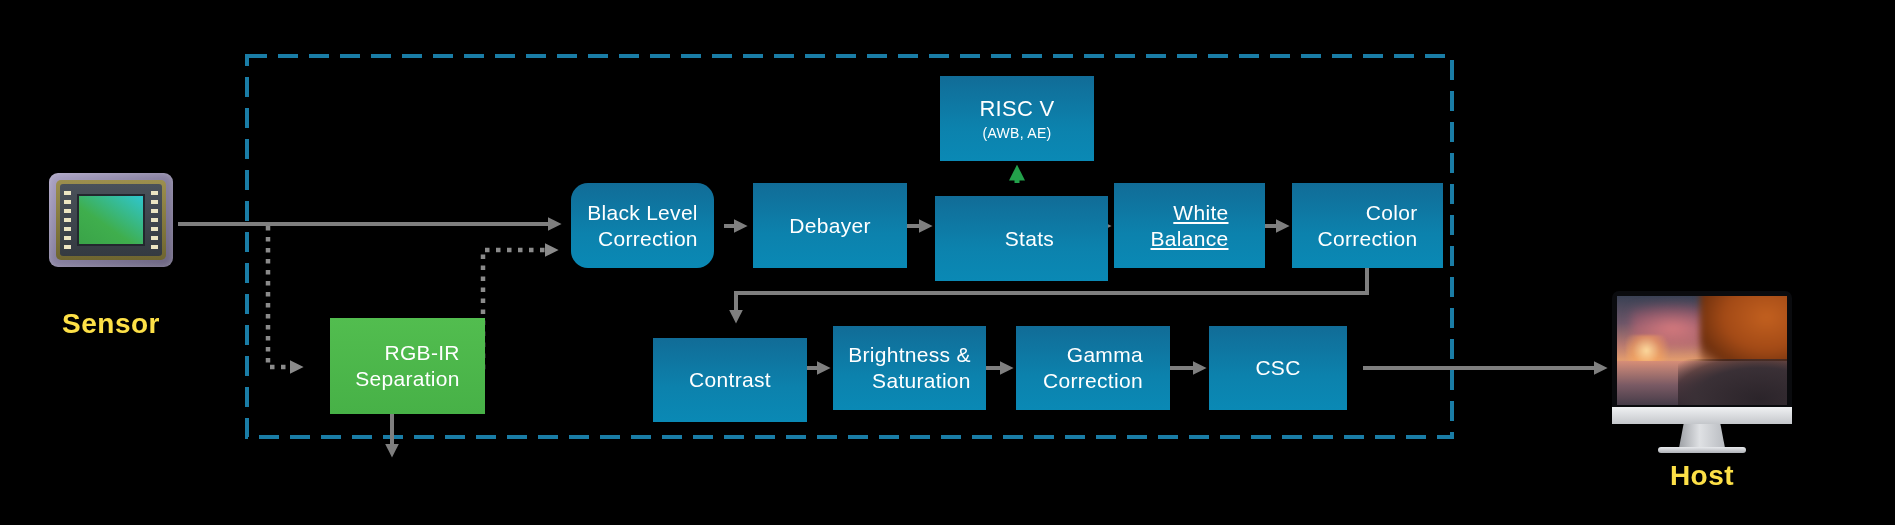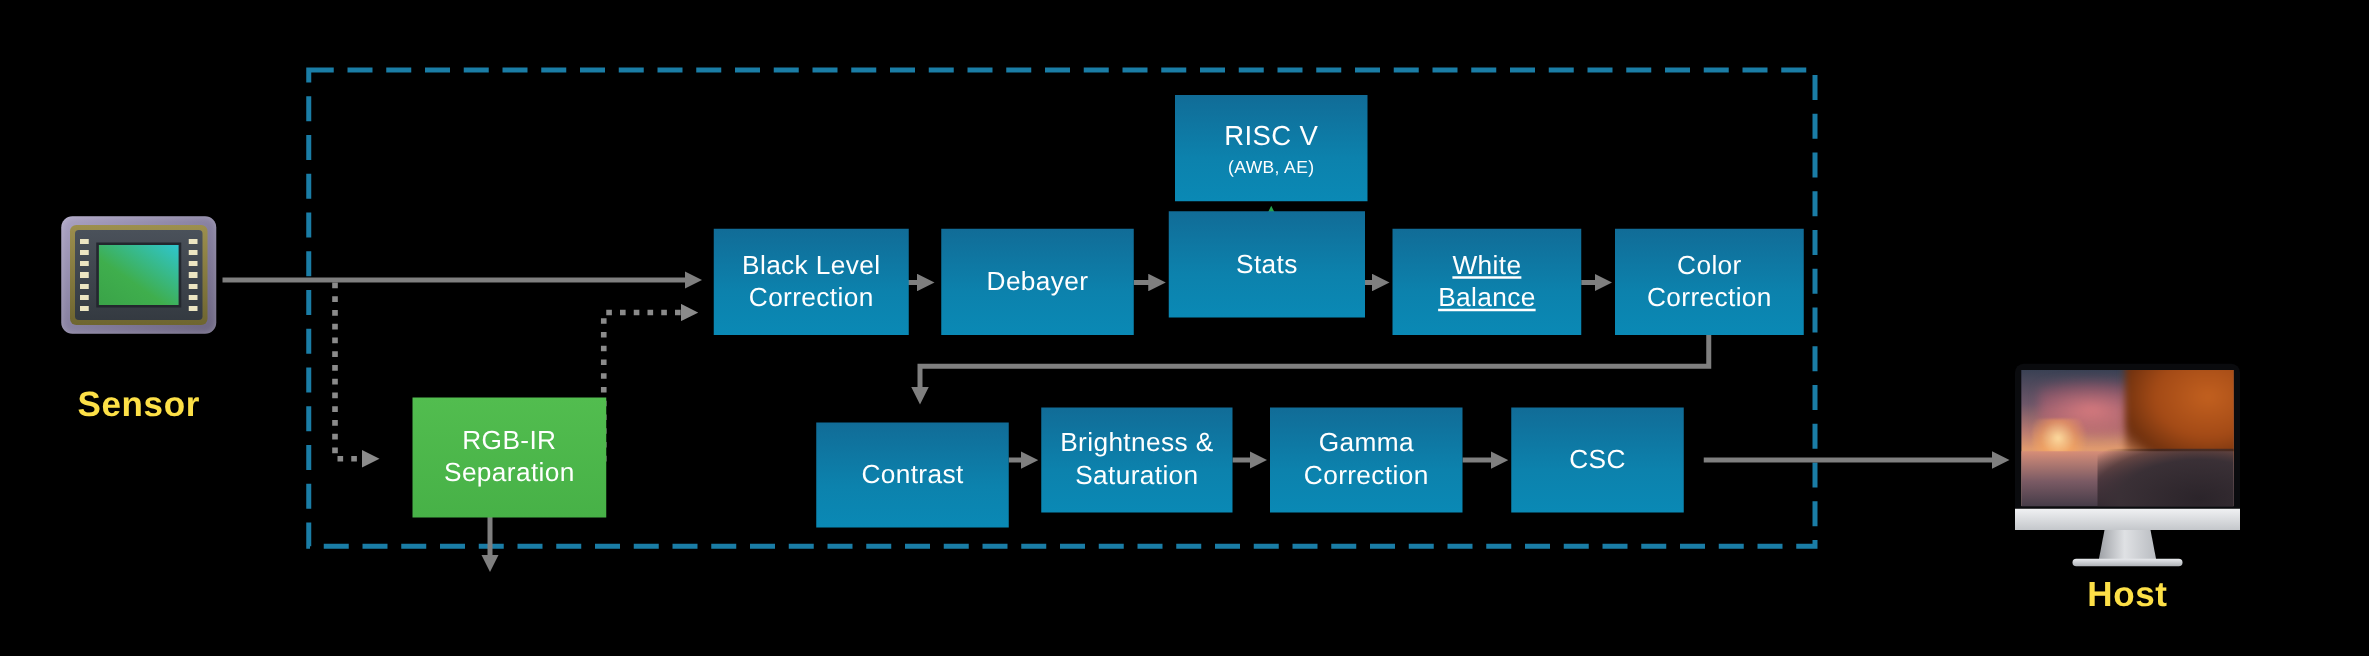--- a/index.html
+++ b/index.html
@@ -8,21 +8,21 @@
     font-family:"Liberation Sans", sans-serif;
   }
   #connectors{position:absolute;left:0;top:0;width:1895px;height:525px;}
   .solid{stroke:#7f7f7f;stroke-width:4;fill:none;}
   .dotted{stroke:#8b8b8b;stroke-width:4.5;fill:none;stroke-dasharray:4.5 6.5;}
   .greenline{stroke:#23a14b;stroke-width:5;fill:none;}
   .dashbox{stroke:#1a7da6;stroke-width:4;fill:none;stroke-dasharray:20 11;}
 
   .block{
     position:absolute;display:flex;align-items:center;justify-content:center;
-    text-align:center;color:#ffffff;font-size:21px;line-height:26px;
+    text-align:right;color:#ffffff;font-size:21px;line-height:26px;
     white-space:pre-line;letter-spacing:.3px;
     background:linear-gradient(180deg,#116c97 0%,#0c82ad 60%,#0a89b5 100%);
   }
   .block.greenblock{background:linear-gradient(180deg,#52bd4f 0%,#47b147 100%);}
   .block.riscv{flex-direction:column;}
   .riscv-title{font-size:22px;line-height:24px;}
   .riscv-sub{font-size:14px;line-height:16px;margin-top:4px;}
 
   .io-label{
     position:absolute;text-align:center;font-size:28px;font-weight:bold;
@@ -115,28 +115,28 @@
       <div class="chip-active"></div>
     </div>
   </div>
   <div class="io-label" style="left:49px;top:308px;width:124px;">Sensor</div>
 
   <div class="block riscv" style="left:940px;top:76px;width:154px;height:85px;">
     <span class="riscv-title">RISC V</span>
     <span class="riscv-sub">(AWB, AE)</span>
   </div>
 
-  <div class="block" style="left:571px;top:183px;width:156px;height:85px;">
+  <div class="block" style="left:571px;top:183px;width:143px;height:85px;border-radius:17px;">
     <span>Black Level
 Correction</span>
   </div>
   <div class="block" style="left:753px;top:183px;width:154px;height:85px;">
     <span>Debayer</span>
   </div>
-  <div class="block" style="left:935px;top:169px;width:157px;height:85px;">
+  <div class="block" style="left:935px;top:196px;width:157px;height:85px;padding-left:16px;">
     <span>Stats</span>
   </div>
   <div class="block" style="left:1114px;top:183px;width:151px;height:85px;text-decoration:underline;">
     <span>White
 Balance</span>
   </div>
   <div class="block" style="left:1292px;top:183px;width:151px;height:85px;">
     <span>Color
 Correction</span>
   </div>

